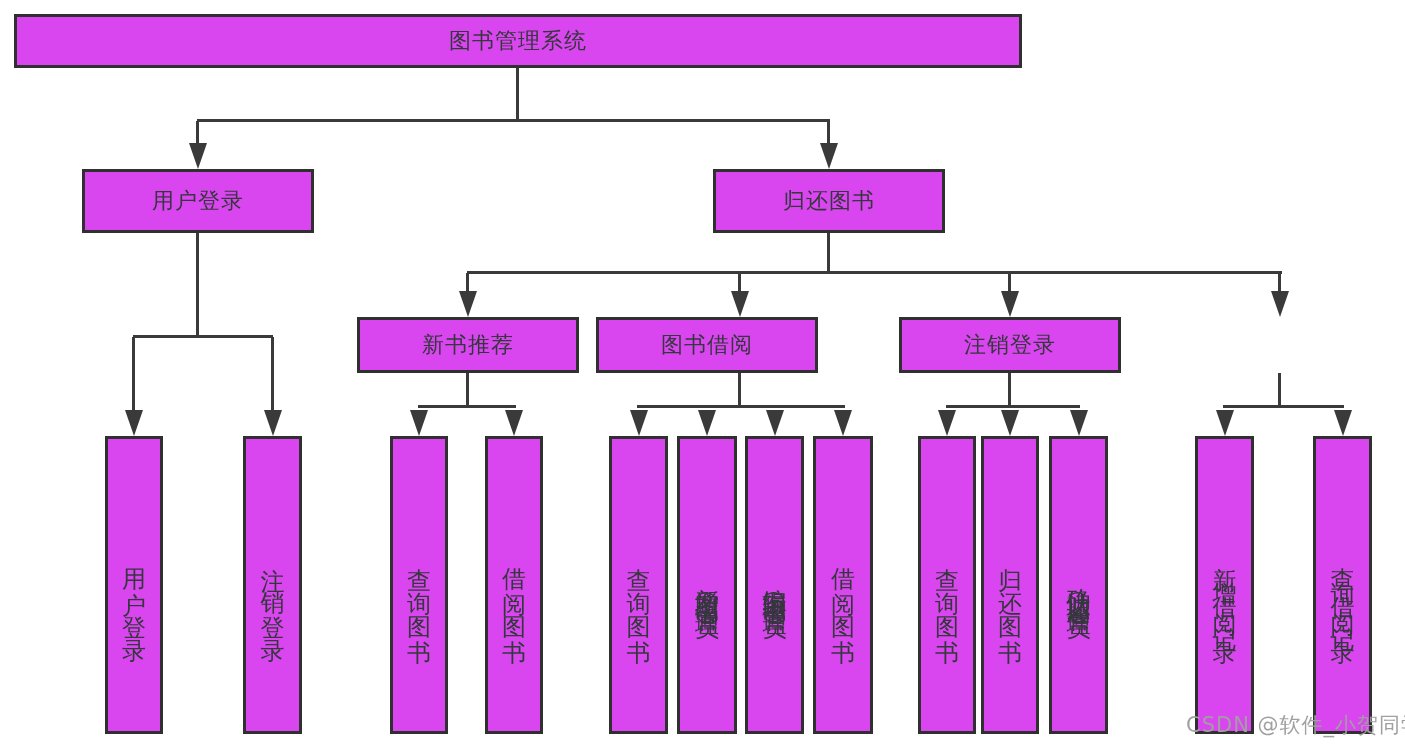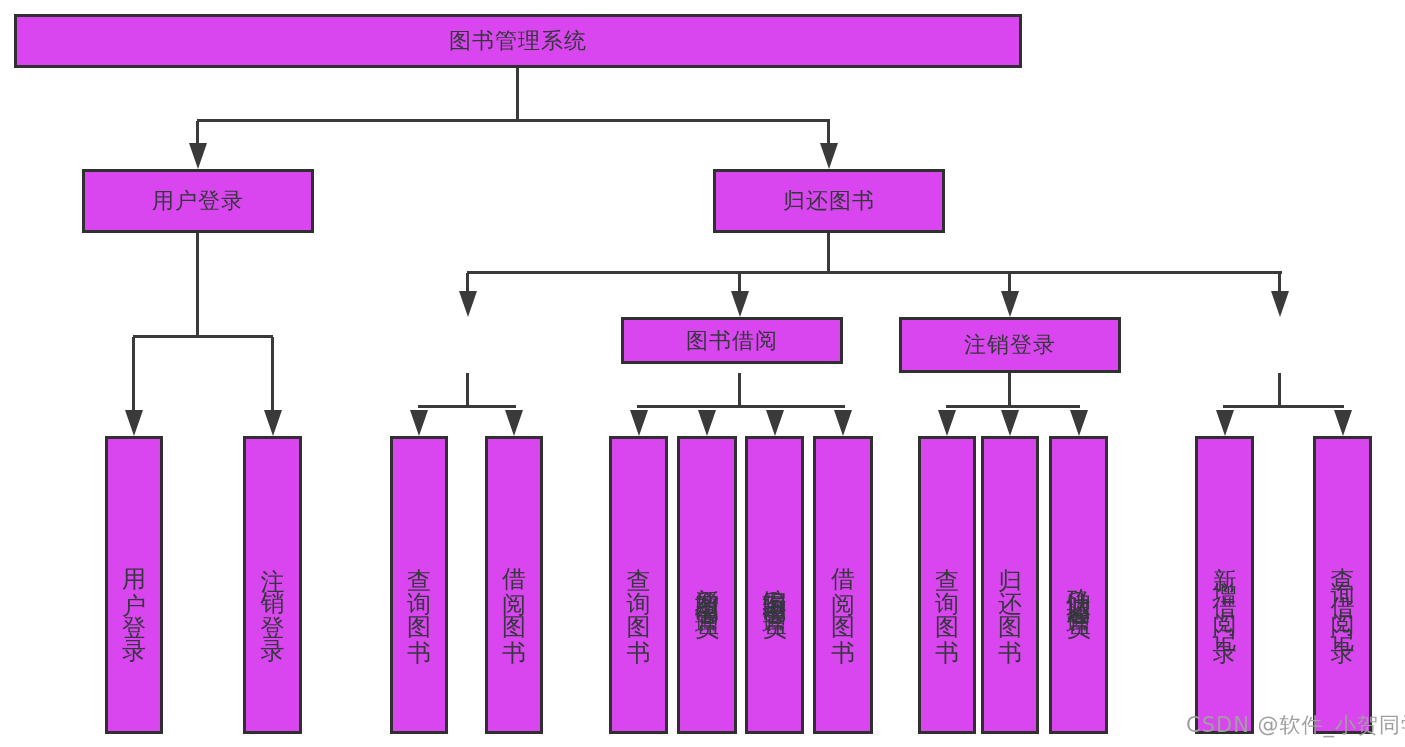--- a/index.html
+++ b/index.html
@@ -29,21 +29,24 @@
     <span>图书管理系统</span>
   </div>
 
   <div class="node node-h" style="left:82px;top:169px;width:232px;height:64px">
     <span>用户登录</span>
   </div>
   <div class="node node-h" style="left:713px;top:169px;width:232px;height:64px">
     <span>归还图书</span>
   </div>
 
-  <div class="node node-h" style="left:621px;top:317px;width:222px;height:47px">
+  <div class="node node-h" style="left:357px;top:317px;width:222px;height:56px">
+    <span>新书推荐</span>
+  </div>
+  <div class="node node-h" style="left:596px;top:317px;width:222px;height:56px">
     <span>图书借阅</span>
   </div>
   <div class="node node-h" style="left:899px;top:317px;width:222px;height:56px">
     <span>注销登录</span>
   </div>
 
   <div class="node node-v" style="left:105px;width:58px">
     <span class="vtext sp-lg">用户登录</span>
   </div>
   <div class="node node-v" style="left:243px;width:59px">

